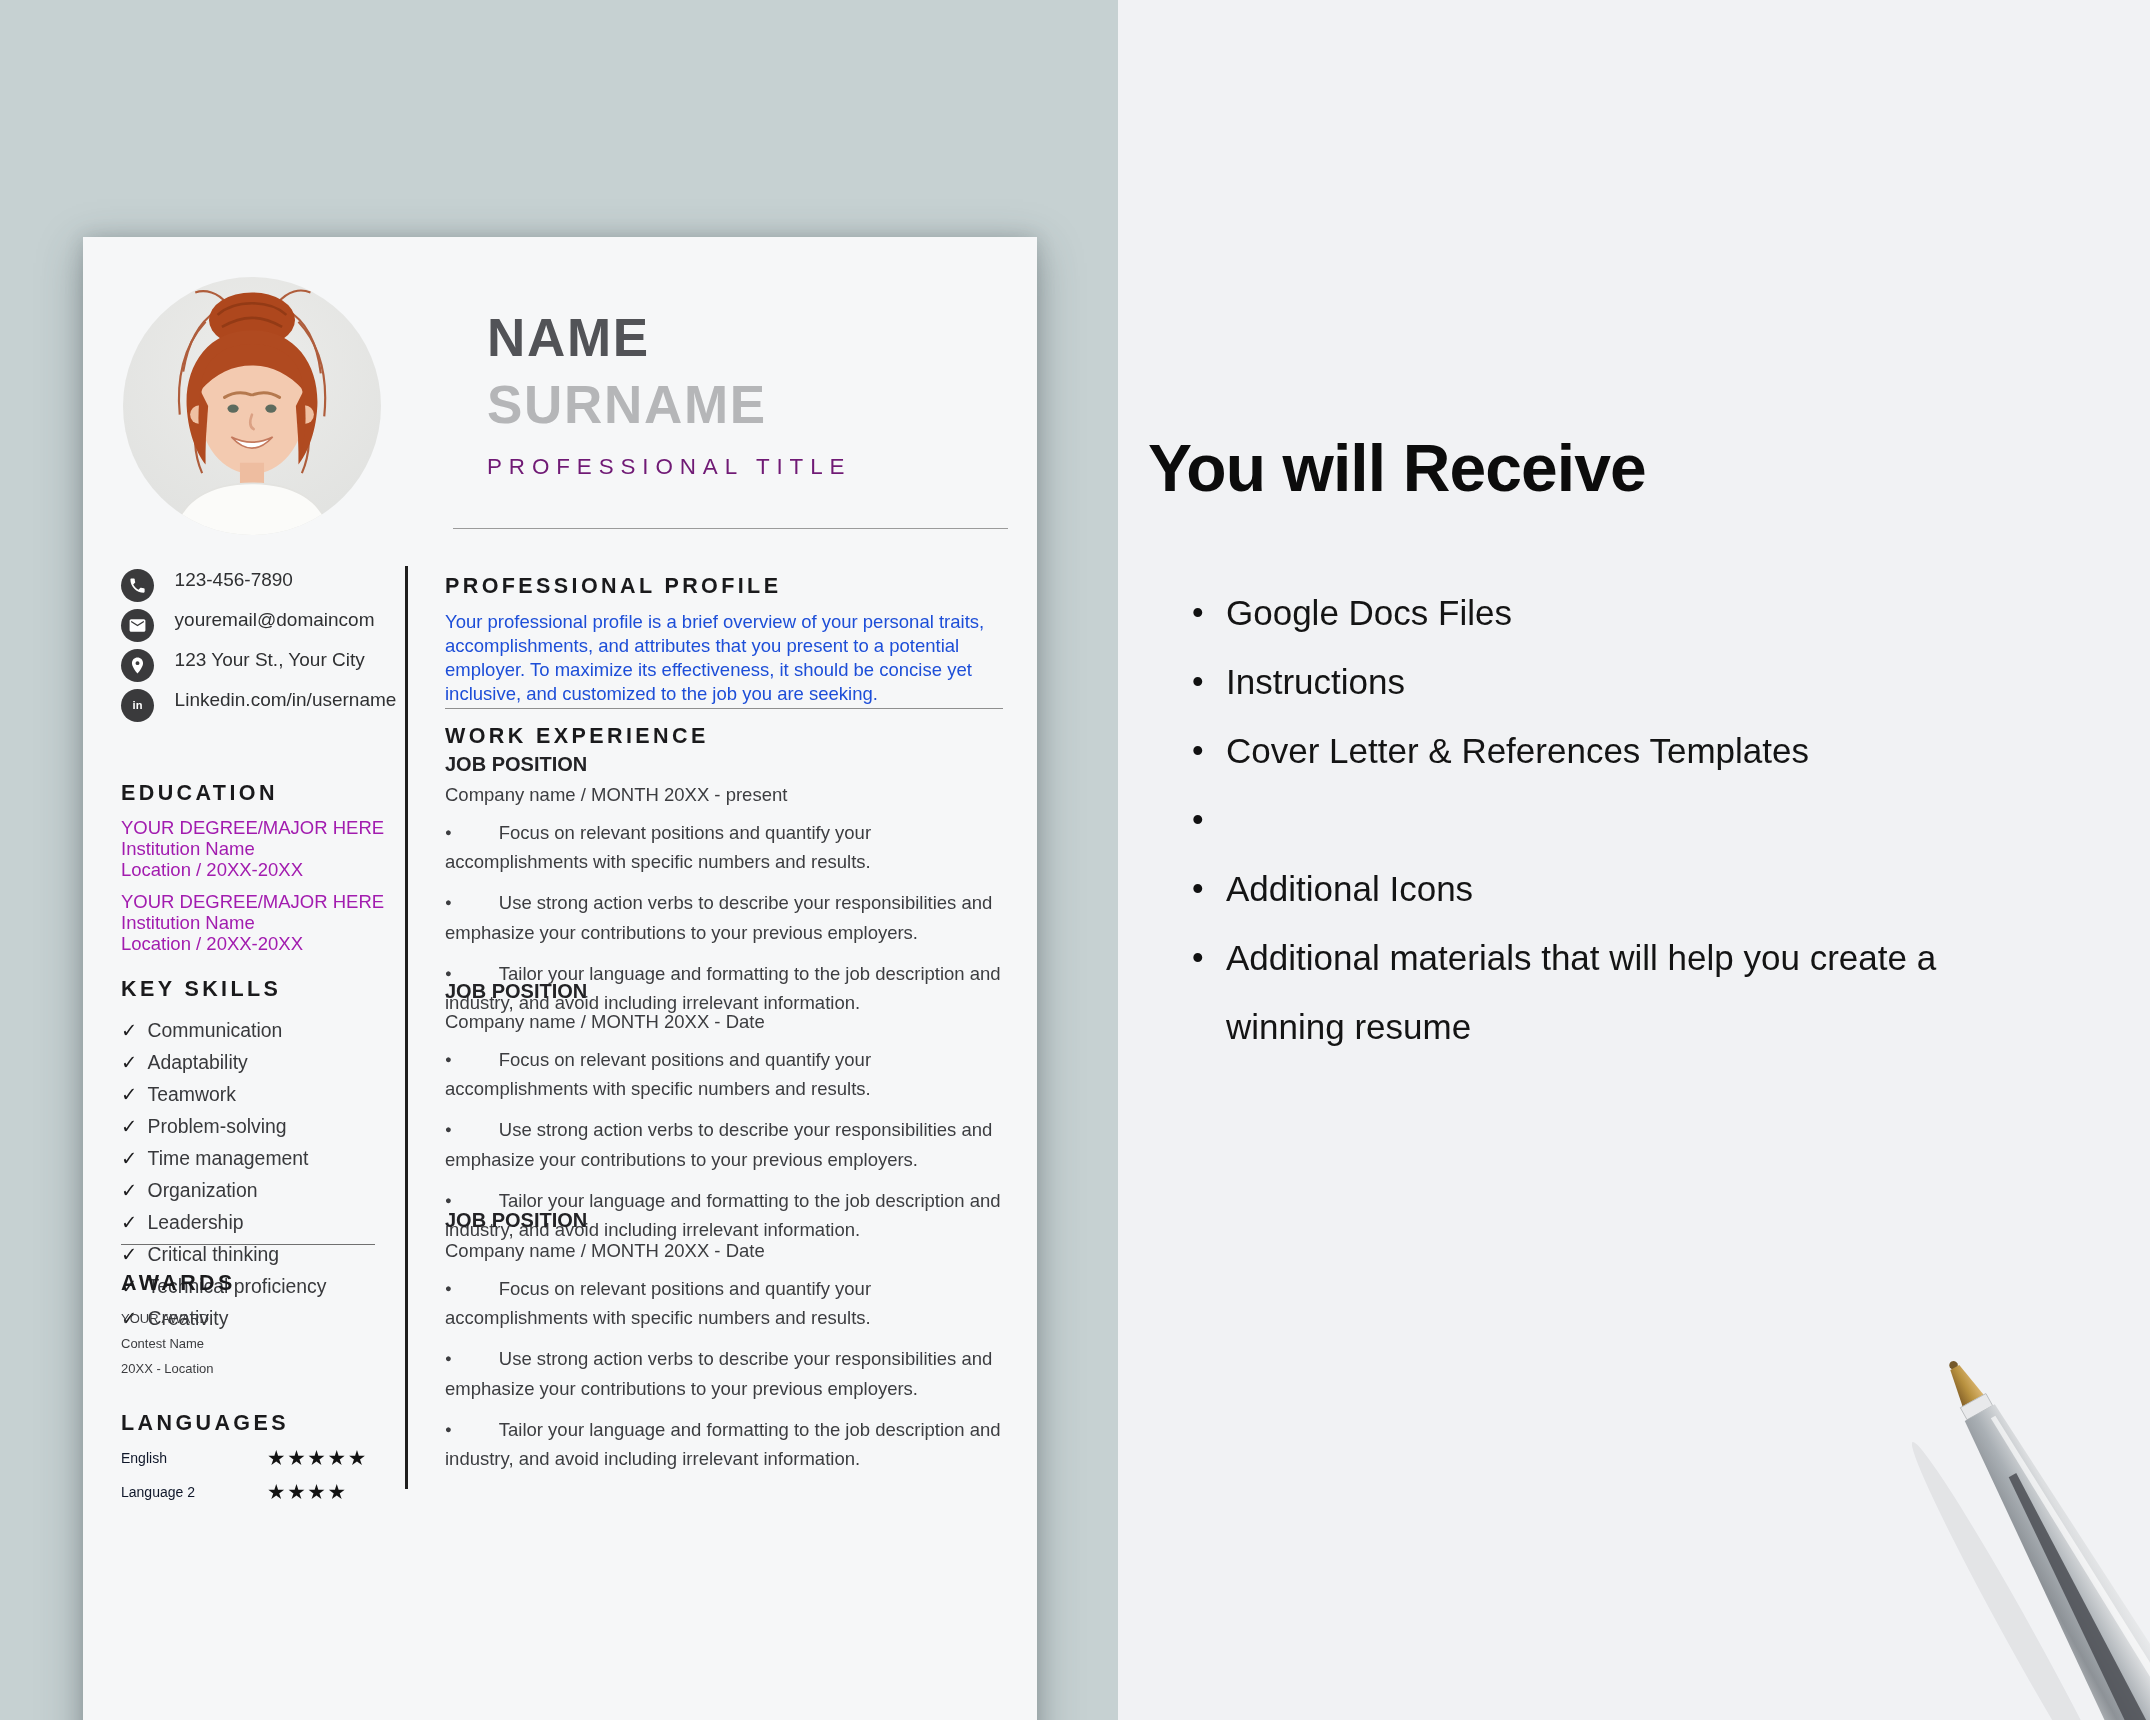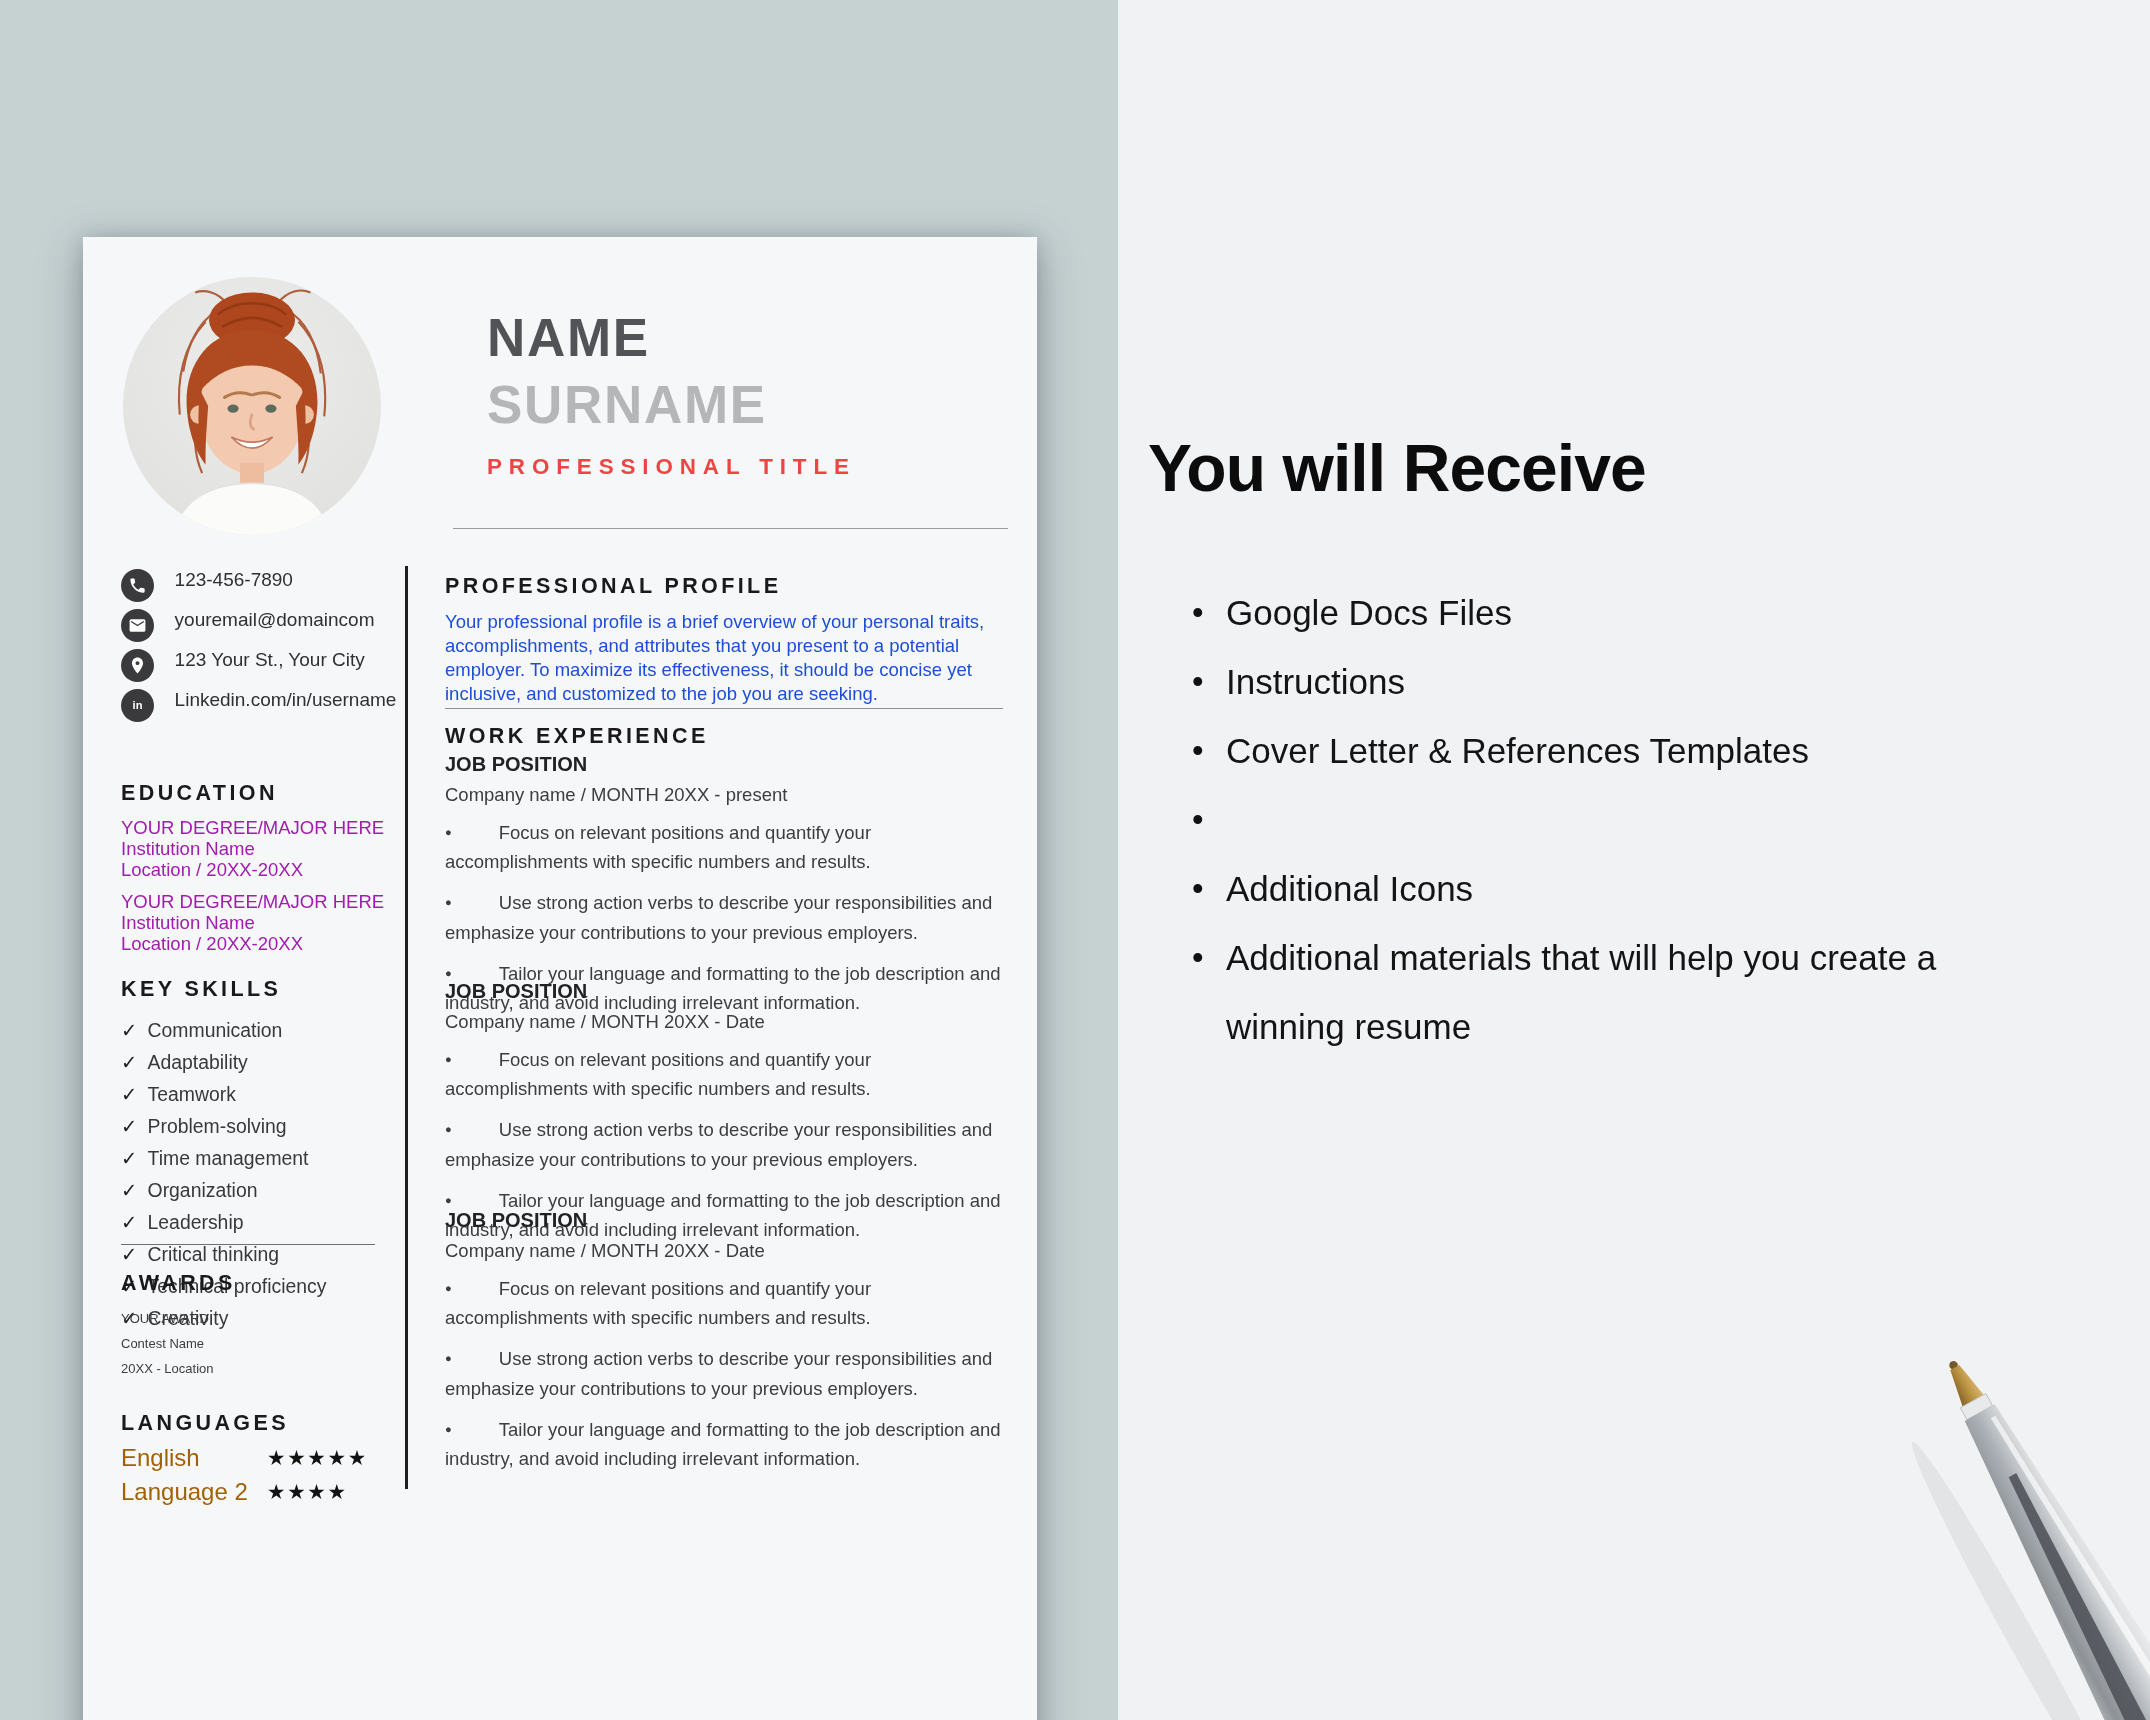--- a/index.html
+++ b/index.html
@@ -12,21 +12,21 @@
 
   
   .paper{
     position:absolute;left:83px;top:237px;width:954px;height:1562px;background:#f6f7f8;
     box-shadow:0 12px 41px rgba(50,62,68,.38),0 0 17px rgba(50,62,68,.18);
   }
   .photo{position:absolute;left:40px;top:40px;width:258px;height:258px;border-radius:50%;overflow:hidden;}
   .idblock{position:absolute;left:404px;top:71px;}
   .idname{font-size:53px;line-height:60px;font-weight:700;letter-spacing:1.7px;color:#525357;margin:0;}
   .idsurname{font-size:53px;line-height:60px;font-weight:700;letter-spacing:1.7px;color:#b5b6b8;margin:6.9px 0 0;}
-  .idtitle{font-size:22.4px;line-height:26px;font-weight:700;letter-spacing:6.9px;color:#ef4444;margin:19px 0 0;}
+  .idtitle{font-size:22.4px;line-height:26px;font-weight:400;letter-spacing:6.9px;color:#701a75;margin:19px 0 0;}
   .rule{position:absolute;height:0;border-top:1.7px solid #9b9b9b;}
   .rule-header{left:370px;top:291px;width:555px;}
   .rule-profile{left:362px;top:471px;width:558px;border-top-color:#8f8f8f;}
   .rule-awards{left:38px;top:1007px;width:254px;border-top-color:#707070;}
   .vdivider{position:absolute;left:322px;top:329px;width:2.6px;height:923px;background:#1f1f1f;}
 
   .sec-h{font-size:21.5px;font-weight:700;letter-spacing:3.4px;color:#1a1a1c;margin:0;}
 
   
   .contact{position:absolute;left:38px;top:332px;}
@@ -40,21 +40,21 @@
   .eline{font-size:18.5px;line-height:21px;color:#a21caf;}
   .skills{position:absolute;left:38px;top:740px;width:284px;}
   .skills ul{list-style:none;margin:12px 0 0;padding:0;}
   .skills li{font-size:19.4px;line-height:32px;color:#38393c;}
   .chk{margin-right:10.3px;color:#1c1c1e;}
   .awards{position:absolute;left:38px;top:1034px;width:284px;}
   .aline{font-size:13px;line-height:25px;color:#3c3d40;}
   .aline:first-of-type{margin-top:10.3px;}
   .langs{position:absolute;left:38px;top:1174px;width:284px;}
   .lrow{display:flex;align-items:center;margin-top:8.6px;height:26px;}
-  .llabel{width:146px;font-size:24px;color:#a16207;}
+  .llabel{width:146px;font-size:14px;color:#0f172a;}
   .lstars{font-size:20.6px;letter-spacing:1.7px;color:#121212;}
 
   
   .profile{position:absolute;left:362px;top:337px;width:564px;}
   .pbody{margin:11.2px 0 0;font-size:18.5px;line-height:24px;color:#1d4ed8;}
   .workh{position:absolute;left:362px;top:487px;}
   .job{position:absolute;left:362px;width:564px;}
   .job1{top:516px;} .job2{top:743px;} .job3{top:972px;}
   .jtitle{font-size:20px;font-weight:700;color:#222225;margin:0;}
   .jcompany{font-size:18.5px;color:#3c3d40;margin:7.7px 0 0;}

